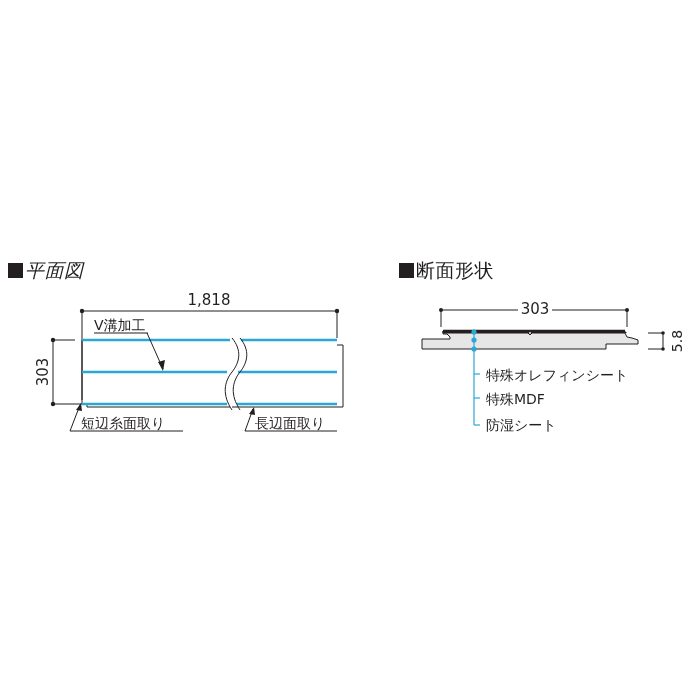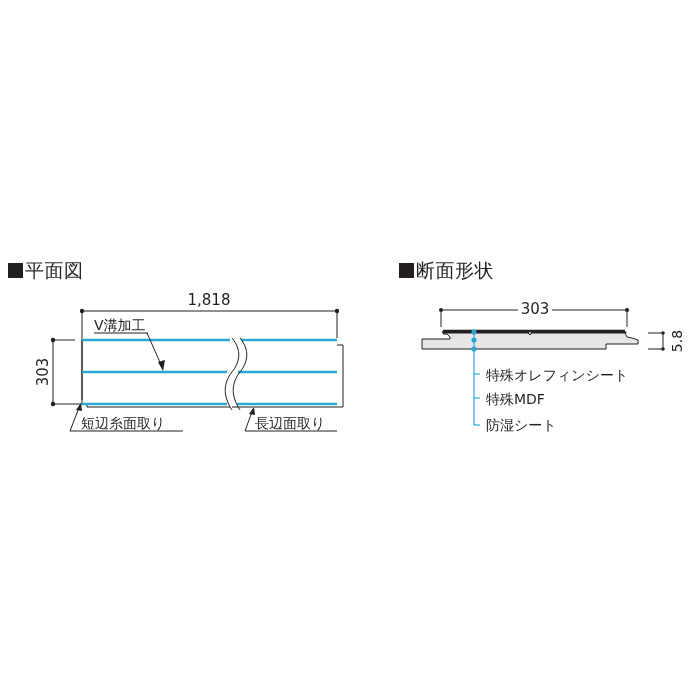--- a/index.html
+++ b/index.html
@@ -6,21 +6,21 @@
   body { width:700px; height:700px; position:relative; overflow:hidden;
          font-family:"DejaVu Sans", "Liberation Sans", sans-serif; color:#231f20; }
   .section-title { position:absolute; font-size:19px; font-weight:normal; letter-spacing:0.5px; white-space:nowrap; }
   .section-title .sq { display:inline-block; width:15px; height:15px; background:#231f20; margin-right:2px; vertical-align:-1px; }
   svg { position:absolute; left:0; top:0; }
   .t { font-family:"DejaVu Sans", "Liberation Sans", sans-serif; fill:#231f20; }
 </style>
 </head>
 <body>
 
-<div class="section-title" style="left:8px; top:258px;">
+<div class="section-title" style="left:8px; top:258px;font-style:italic;">
   <span class="sq"></span><span>平面図</span>
 </div>
 <div class="section-title" style="left:399px; top:258px;">
   <span class="sq"></span><span>断面形状</span>
 </div>
 
 <svg width="700" height="700" viewBox="0 0 700 700">
 
   <g>
 

